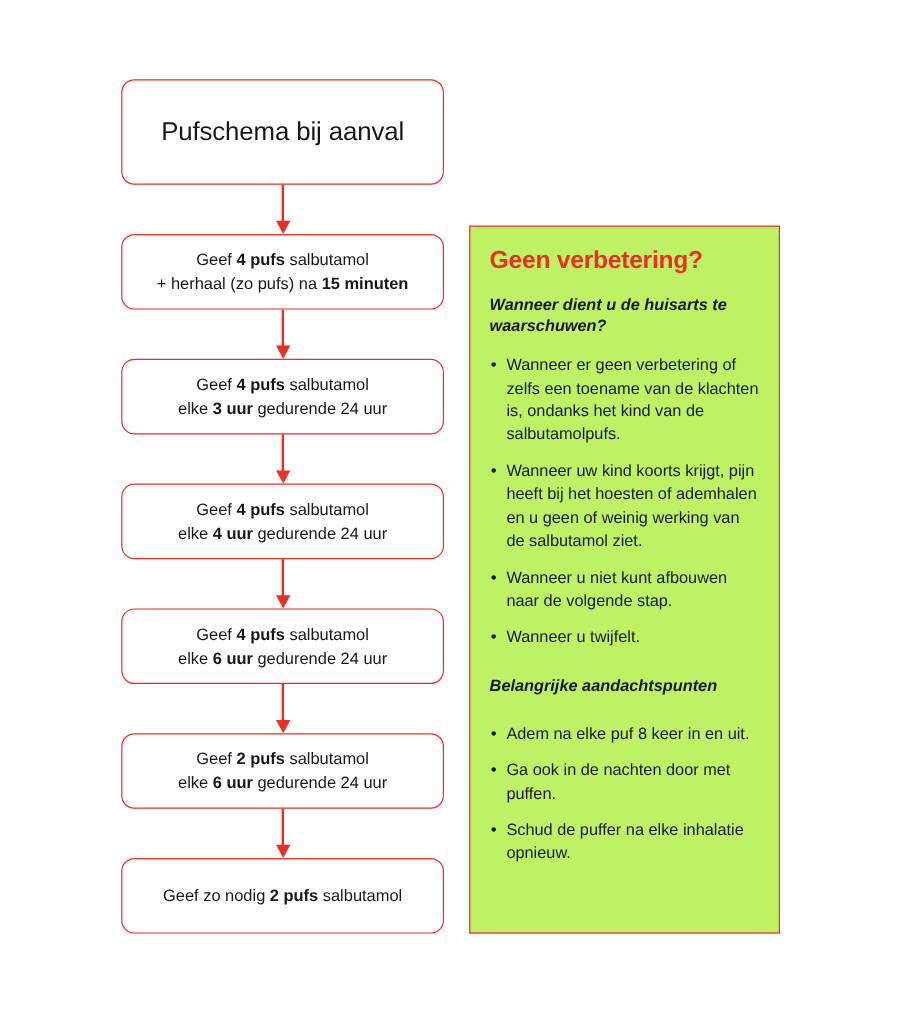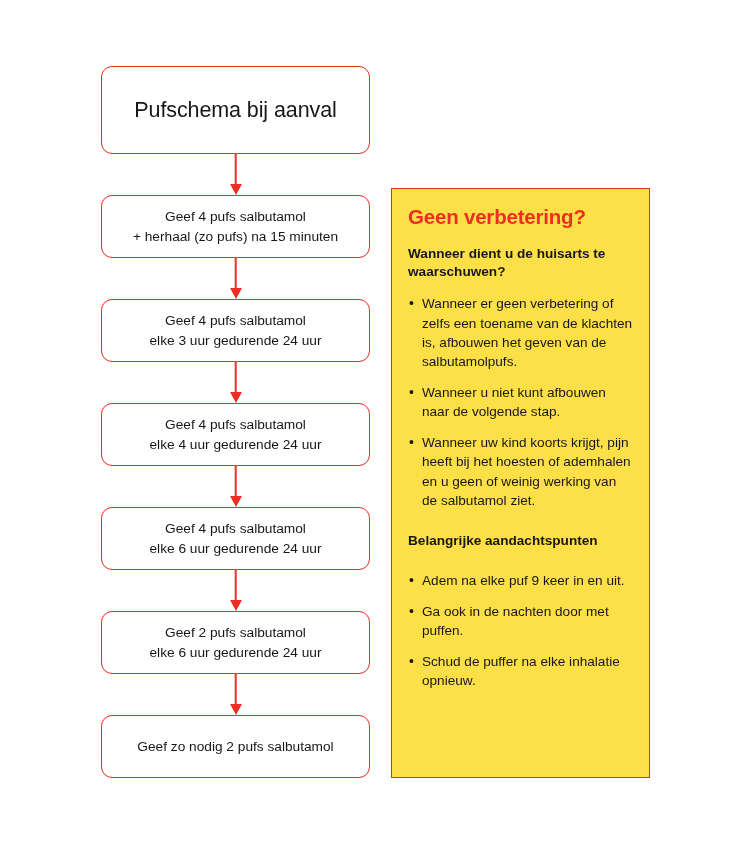--- a/index.html
+++ b/index.html
@@ -62,21 +62,21 @@
     color: #17171a;
   }
 
   .step-node .node-text {
     font-size: 13.7px;
     font-weight: 400;
     color: #17171a;
   }
 
   .node-text b {
-    font-weight: 400;
+    font-weight: 700;
     margin-top: 40px;
   }
 
   
   .connector {
     width: 269px;
     height: 41px;
     position: relative;
   }
   .connector .shaft {
@@ -102,39 +102,40 @@
 
   
   #info-panel {
     position: absolute;
     left: 391px;
     top: 188px;
     width: 259px;
     height: 590px;
     box-sizing: border-box;
     border: 1.8px solid #ee2e24;
-    background: #fde047;
+    background: #bef264;
     padding: 16px 16px 10px 16px;
   }
 
   .panel-title {
     color: #ee2e24;
     font-size: 20.5px;
     font-weight: 700;
     letter-spacing: -0.2px;
     margin: 0 0 15px 0;
     line-height: 1.2;
   }
 
   .panel-subtitle {
     font-size: 13.6px;
     font-weight: 700;
     color: #17171a;
     line-height: 1.38;
     margin: 0 0 12px 0;
+    font-style: italic;
   }
 
   .panel-subtitle.second {
     margin-top: 22px;
     margin-bottom: 20px;
   }
 
   ul.bullet-list {
     list-style: none;
     margin: 0;
@@ -249,28 +250,29 @@
 
   </div>
 
   <div id="info-panel">
 
     <div class="panel-title">Geen verbetering?</div>
 
     <div class="panel-subtitle">Wanneer dient u de huisarts te waarschuwen?</div>
 
     <ul class="bullet-list">
-      <li>Wanneer er geen verbetering of zelfs een toename van de klachten is, afbouwen het geven van de salbutamolpufs.</li>
+      <li>Wanneer er geen verbetering of zelfs een toename van de klachten is, ondanks het kind van de salbutamolpufs.</li>
+      <li>Wanneer uw kind koorts krijgt, pijn heeft bij het hoesten of ademhalen en u geen of weinig werking van de salbutamol ziet.</li>
       <li>Wanneer u niet kunt afbouwen naar de volgende stap.</li>
-      <li>Wanneer uw kind koorts krijgt, pijn heeft bij het hoesten of ademhalen en u geen of weinig werking van de salbutamol ziet.</li>
+      <li>Wanneer u twijfelt.</li>
     </ul>
 
     <div class="panel-subtitle second">Belangrijke aandachtspunten</div>
 
     <ul class="bullet-list">
-      <li>Adem na elke puf 9 keer in en uit.</li>
+      <li>Adem na elke puf 8 keer in en uit.</li>
       <li>Ga ook in de nachten door met puffen.</li>
       <li>Schud de puffer na elke inhalatie opnieuw.</li>
     </ul>
 
   </div>
 
 </div>
 
 </body></html>

